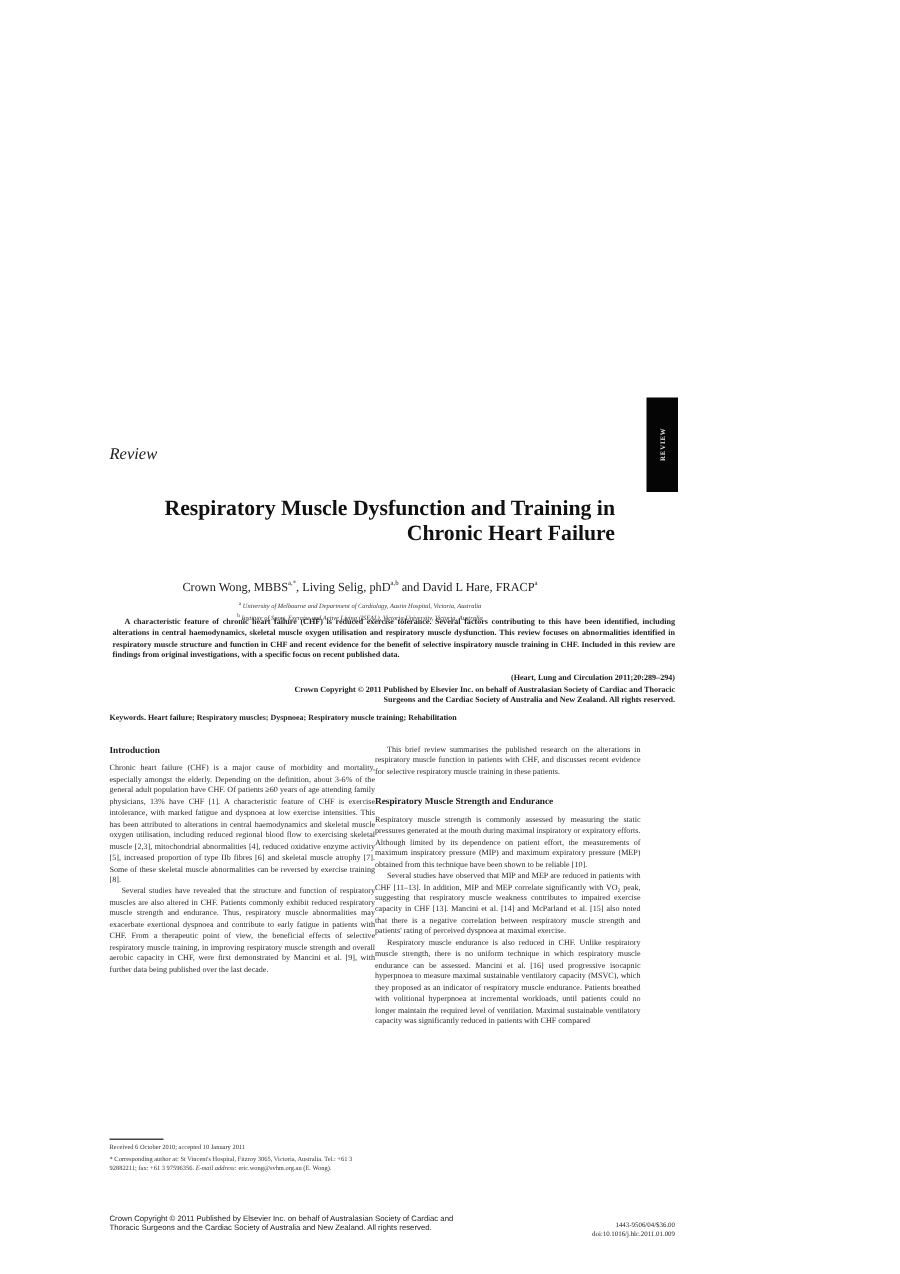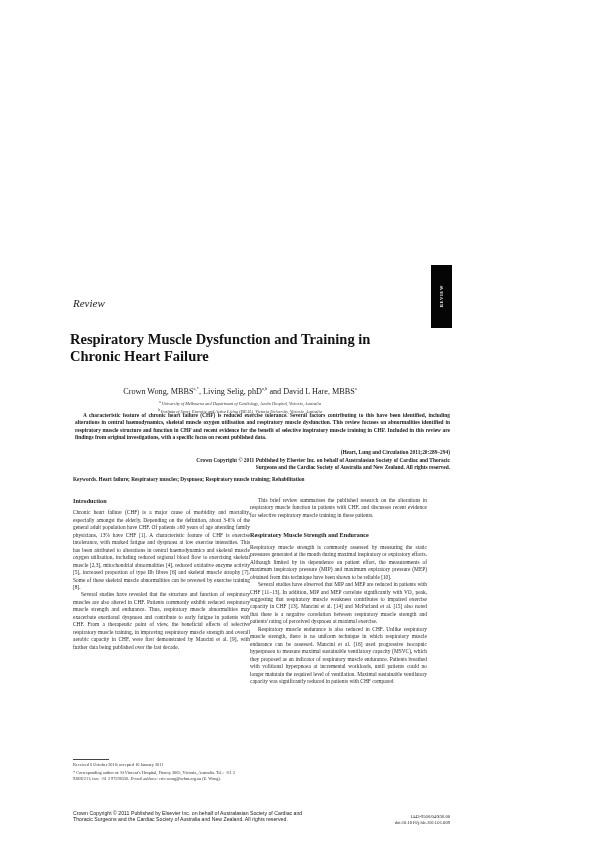--- a/index.html
+++ b/index.html
@@ -11,21 +11,21 @@
   .side-tab {
     left: 431px; top: 265px; width: 21px; height: 63px; background: #050505;
     display: flex; align-items: center; justify-content: center;
   }
   .side-tab span {
     color: #e8e8e8; font-size: 4.5px; letter-spacing: 0.6px; writing-mode: vertical-rl;
     transform: rotate(180deg); font-weight: bold;
   }
   .section-label { left: 73px; top: 297px; font-style: italic; font-size: 11px; color: #222; }
   .title {
-    left: 70px; top: 331px; width: 340px; text-align: left; font-weight: bold;
+    left: 70px; top: 331px; width: 340px; text-align: right; font-weight: bold;
     font-size: 14.5px; line-height: 17px; color: #111;
   }
   .authors { left: 70px; top: 386px; width: 340px; text-align: center; font-size: 8.2px; color: #222; }
   .authors sup { font-size: 4.5px; }
   .affil { left: 70px; top: 399px; width: 340px; text-align: center; font-style: italic; font-size: 4.3px; line-height: 7px; color: #333; }
   .affil sup { font-style: normal; font-size: 3.6px; }
   .abstract {
     left: 75px; top: 412px; width: 375px; font-size: 5.4px; line-height: 7.4px; font-weight: bold; color: #222;
     text-indent: 8px; text-align: justify;
   }
@@ -50,21 +50,21 @@
 
 <div class="abs side-tab">
   <span>REVIEW</span>
 </div>
 
 <div class="abs section-label">Review</div>
 
 <div class="abs title">Respiratory Muscle Dysfunction and Training in Chronic Heart Failure</div>
 
 <div class="abs authors">
-  <span>Crown Wong, MBBS</span><sup>a,*</sup><span>, </span><span>Living Selig, phD</span><sup>a,b</sup><span> and </span><span>David L Hare, MBBS</span><sup>a</sup>
+  <span>Crown Wong, MBBS</span><sup>a,*</sup><span>, </span><span>Living Selig, phD</span><sup>a,b</sup><span> and </span><span>David L Hare, FRACP</span><sup>a</sup>
 </div>
 
 <div class="abs affil">
   <div><sup>a</sup> <span>University of Melbourne and Department of Cardiology, Austin Hospital, Victoria, Australia</span></div>
   <div><sup>b</sup> <span>Institute of Sport, Exercise and Active Living (ISEAL), Victoria University, Victoria, Australia</span></div>
 </div>
 
 <div class="abs abstract">A characteristic feature of chronic heart failure (CHF) is reduced exercise tolerance. Several factors contributing to this have been identified, including alterations in central haemodynamics, skeletal muscle oxygen utilisation and respiratory muscle dysfunction. This review focuses on abnormalities identified in respiratory muscle structure and function in CHF and recent evidence for the benefit of selective inspiratory muscle training in CHF. Included in this review are findings from original investigations, with a specific focus on recent published data.</div>
 
 <div class="abs citation">(Heart, Lung and Circulation 2011;20:289–294)</div>

